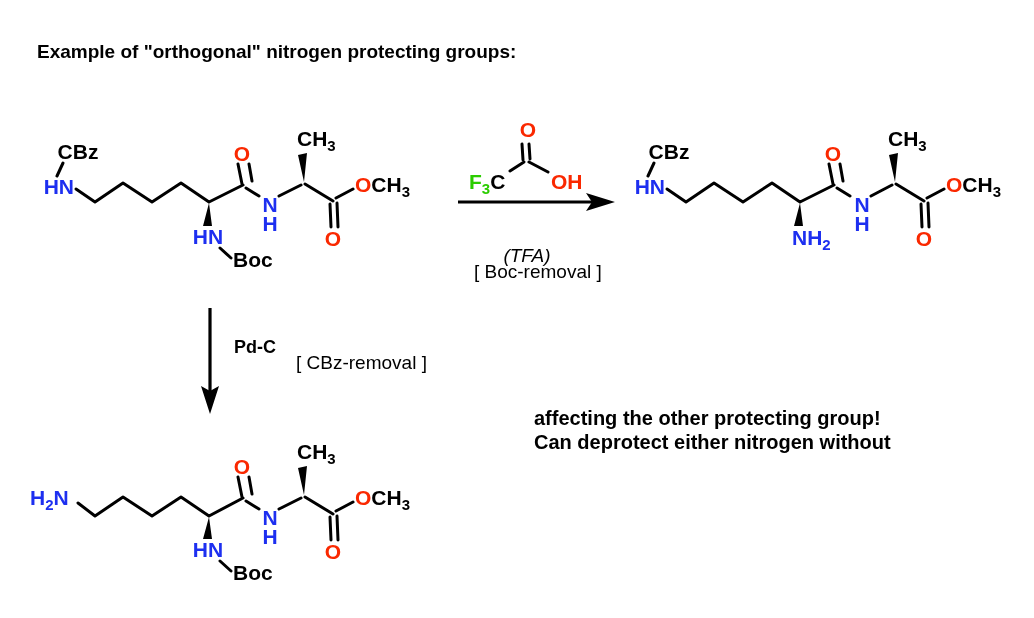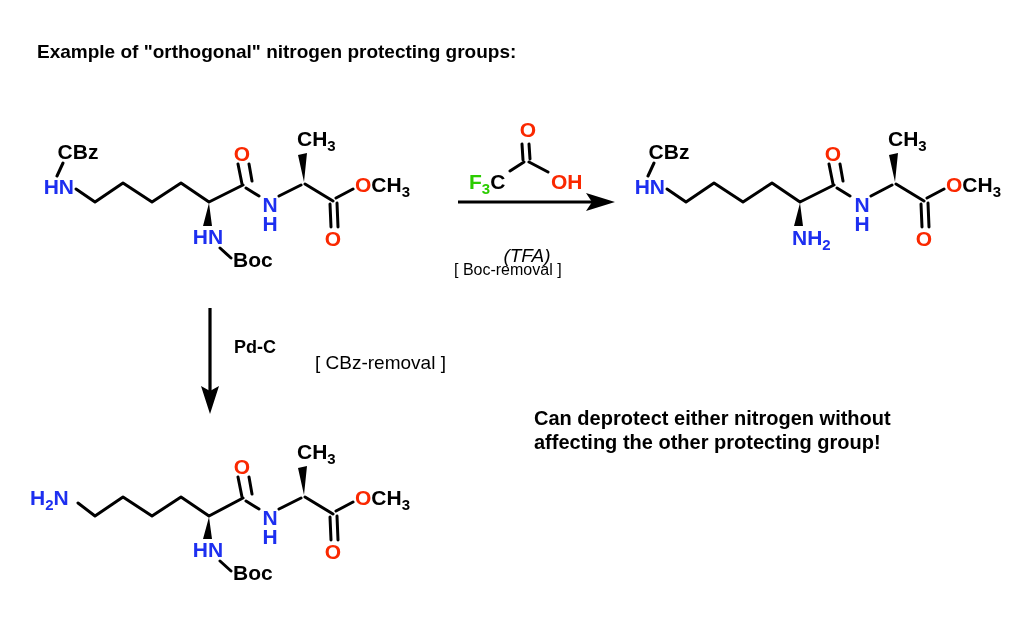--- a/index.html
+++ b/index.html
@@ -12,24 +12,24 @@
   .scheme-svg .sub{font-size:15px;}
   .scheme-svg .n{fill:var(--nitrogen,#1d2ff0);}
   .scheme-svg .o{fill:var(--oxygen,#fa2800);}
   .scheme-svg .f{fill:var(--fluorine,#2bcc00);}
   .bond{stroke:#000;stroke-width:3;fill:none;stroke-linecap:round;stroke-linejoin:round;}
   .arrow-line{stroke:#000;stroke-width:3.2;fill:none;}
   .wedge,.arrow-head{fill:#000;stroke:none;}
   .lbl{position:absolute;color:#000;white-space:nowrap;}
   .title{left:37px;top:41px;font-size:19px;font-weight:bold;}
   .tfa-label{left:468px;top:217px;width:118px;text-align:center;font-style:italic;font-size:19px;margin-top:28px;}
-  .step-boc{left:454px;top:261px;font-size:16px;text-align:right;}
+  .step-boc{left:474px;top:261px;font-size:19px;text-align:right;}
   .catalyst{left:205px;top:336px;width:100px;text-align:center;font-weight:bold;font-size:18px;line-height:22px;}
   .catalyst .subh{font-size:14px;vertical-align:-3px;}
-  .step-cbz{left:296px;top:352px;font-size:19px;margin-left:19px;}
+  .step-cbz{left:296px;top:352px;font-size:19px;}
   .note{left:534px;top:406px;font-weight:bold;font-size:20px;line-height:24px;}
 </style>
 </head>
 <body>
 
 <div class="canvas">
 
   <div class="lbl title">Example of "orthogonal" nitrogen protecting groups:</div>
 
   <svg class="scheme-svg" width="1034" height="618" viewBox="0 0 1034 618">
@@ -137,17 +137,17 @@
 
   <div class="lbl tfa-label">(TFA)</div>
   <div class="lbl step-boc">[ Boc-removal ]</div>
 
   <div class="lbl catalyst">
     <div>Pd-C</div>
   </div>
   <div class="lbl step-cbz">[ CBz-removal ]</div>
 
   <div class="lbl note">
+    <div>affecting the other protecting group!</div>
     <div>Can deprotect either nitrogen without</div>
-    <div>affecting the other protecting group!</div>
   </div>
 
 </div>
 
 </body></html>

